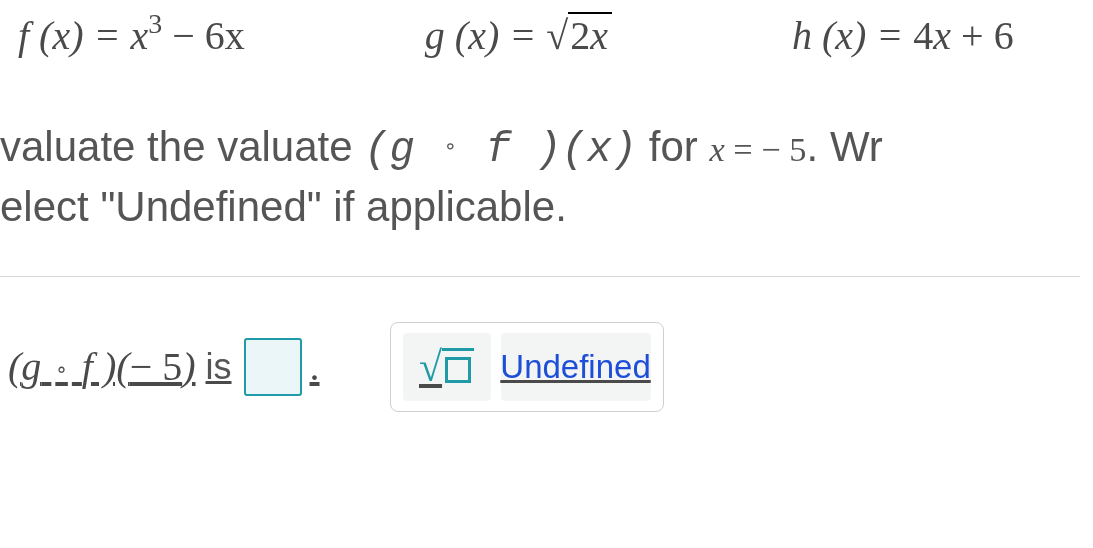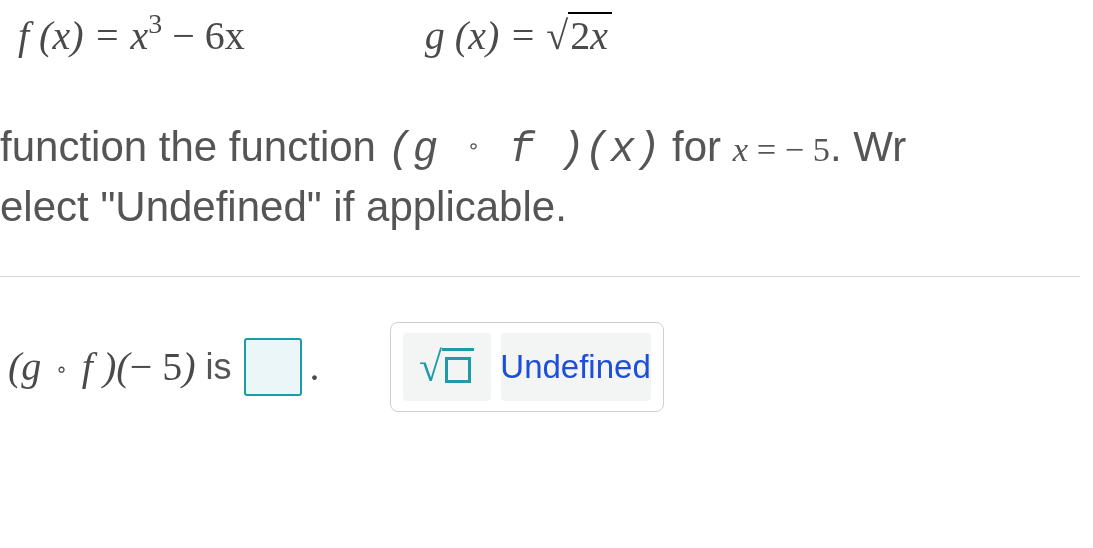--- a/index.html
+++ b/index.html
@@ -75,20 +75,21 @@
       font-size: 0.82em;
     }
     .divider {
       border-top: 1px solid #d8d8d8;
       margin: 0 0 45px 0;
     }
     .answer-row {
       display: flex;
       padding-left: 8px;
       gap: 20px;
+      text-decoration: underline;
     }
     .answer-expr {
       font-family: 'Times New Roman', Times, serif;
       font-style: italic;
       font-size: 40px;
       color: #4a4a4a;
       display: flex;
       align-items: center;
     }
     .answer-expr .is-text {
@@ -184,24 +185,28 @@
     <div class="math-expr">
       <span>f (x) =</span>
       <span>x</span><span class="sup upright">3</span><span class="upright"> − 6x</span>
     </div>
     <div class="math-expr">
       <span>g (x) =</span>
       <span class="sqrt-wrap">
         <span class="sqrt-sym">√</span><span class="sqrt-bar"><span class="upright">2</span><span>x</span></span>
       </span>
     </div>
+    <div class="math-expr">
+      <span>h (x) =</span>
+      <span class="upright">4<span style="font-style:italic">x</span> + 6</span>
+    </div>
   </div>
 
   <div class="instruction">
-    <span>function the function </span><span class="mathseg">(<span>g</span> <span class="compose-dot">∘</span> <span>f</span> )(<span>x</span>)</span><span> for </span><span class="mathseg-sm"><span>x</span> <span style="font-style:normal">= − 5</span></span><span>. Wr</span><br>
+    <span>valuate the valuate </span><span class="mathseg">(<span>g</span> <span class="compose-dot">∘</span> <span>f</span> )(<span>x</span>)</span><span> for </span><span class="mathseg-sm"><span>x</span> <span style="font-style:normal">= − 5</span></span><span>. Wr</span><br>
     <span>elect "Undefined" if applicable.</span>
   </div>
 
   <div class="divider"></div>
 
   <div class="answer-row">
     <div class="answer-expr">
       <span>(<span>g</span> <span class="compose-dot">∘</span> <span>f</span> )(<span style="font-style:normal">− 5</span>)</span>
       <span class="is-text">is</span>
       <input type="text" class="answer-input" style="">

